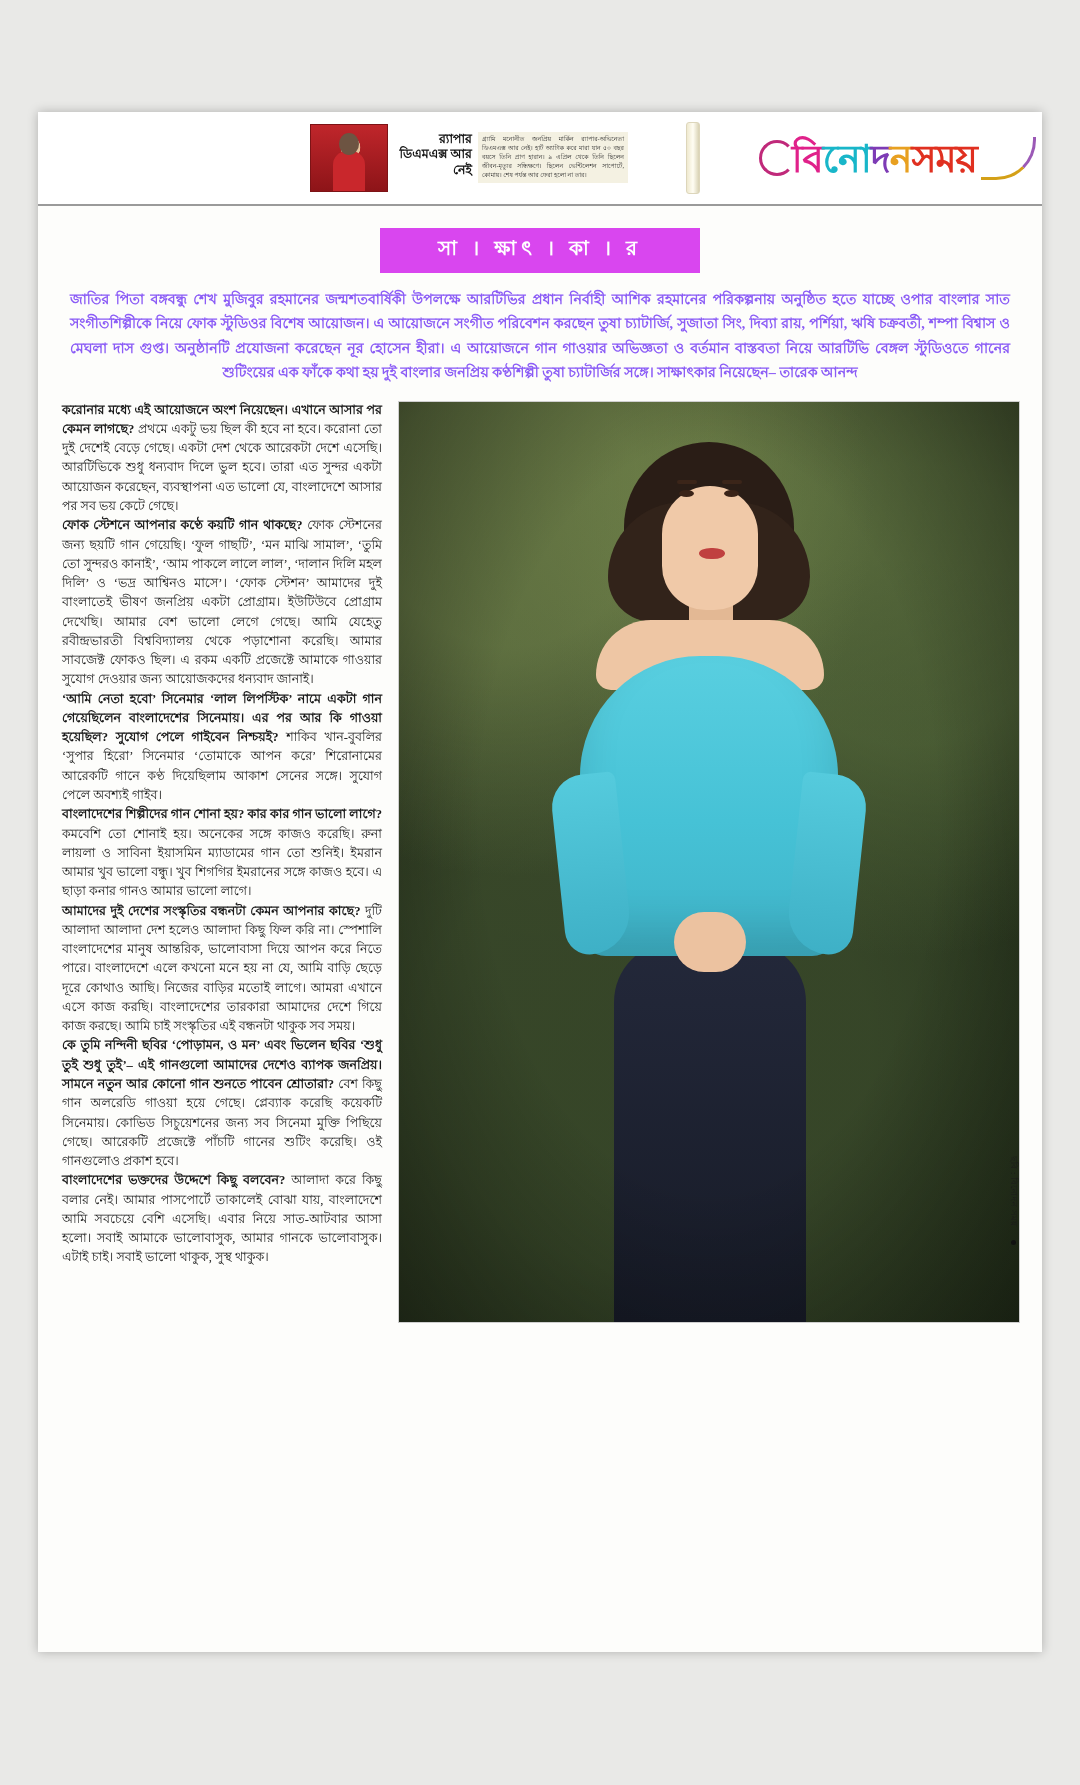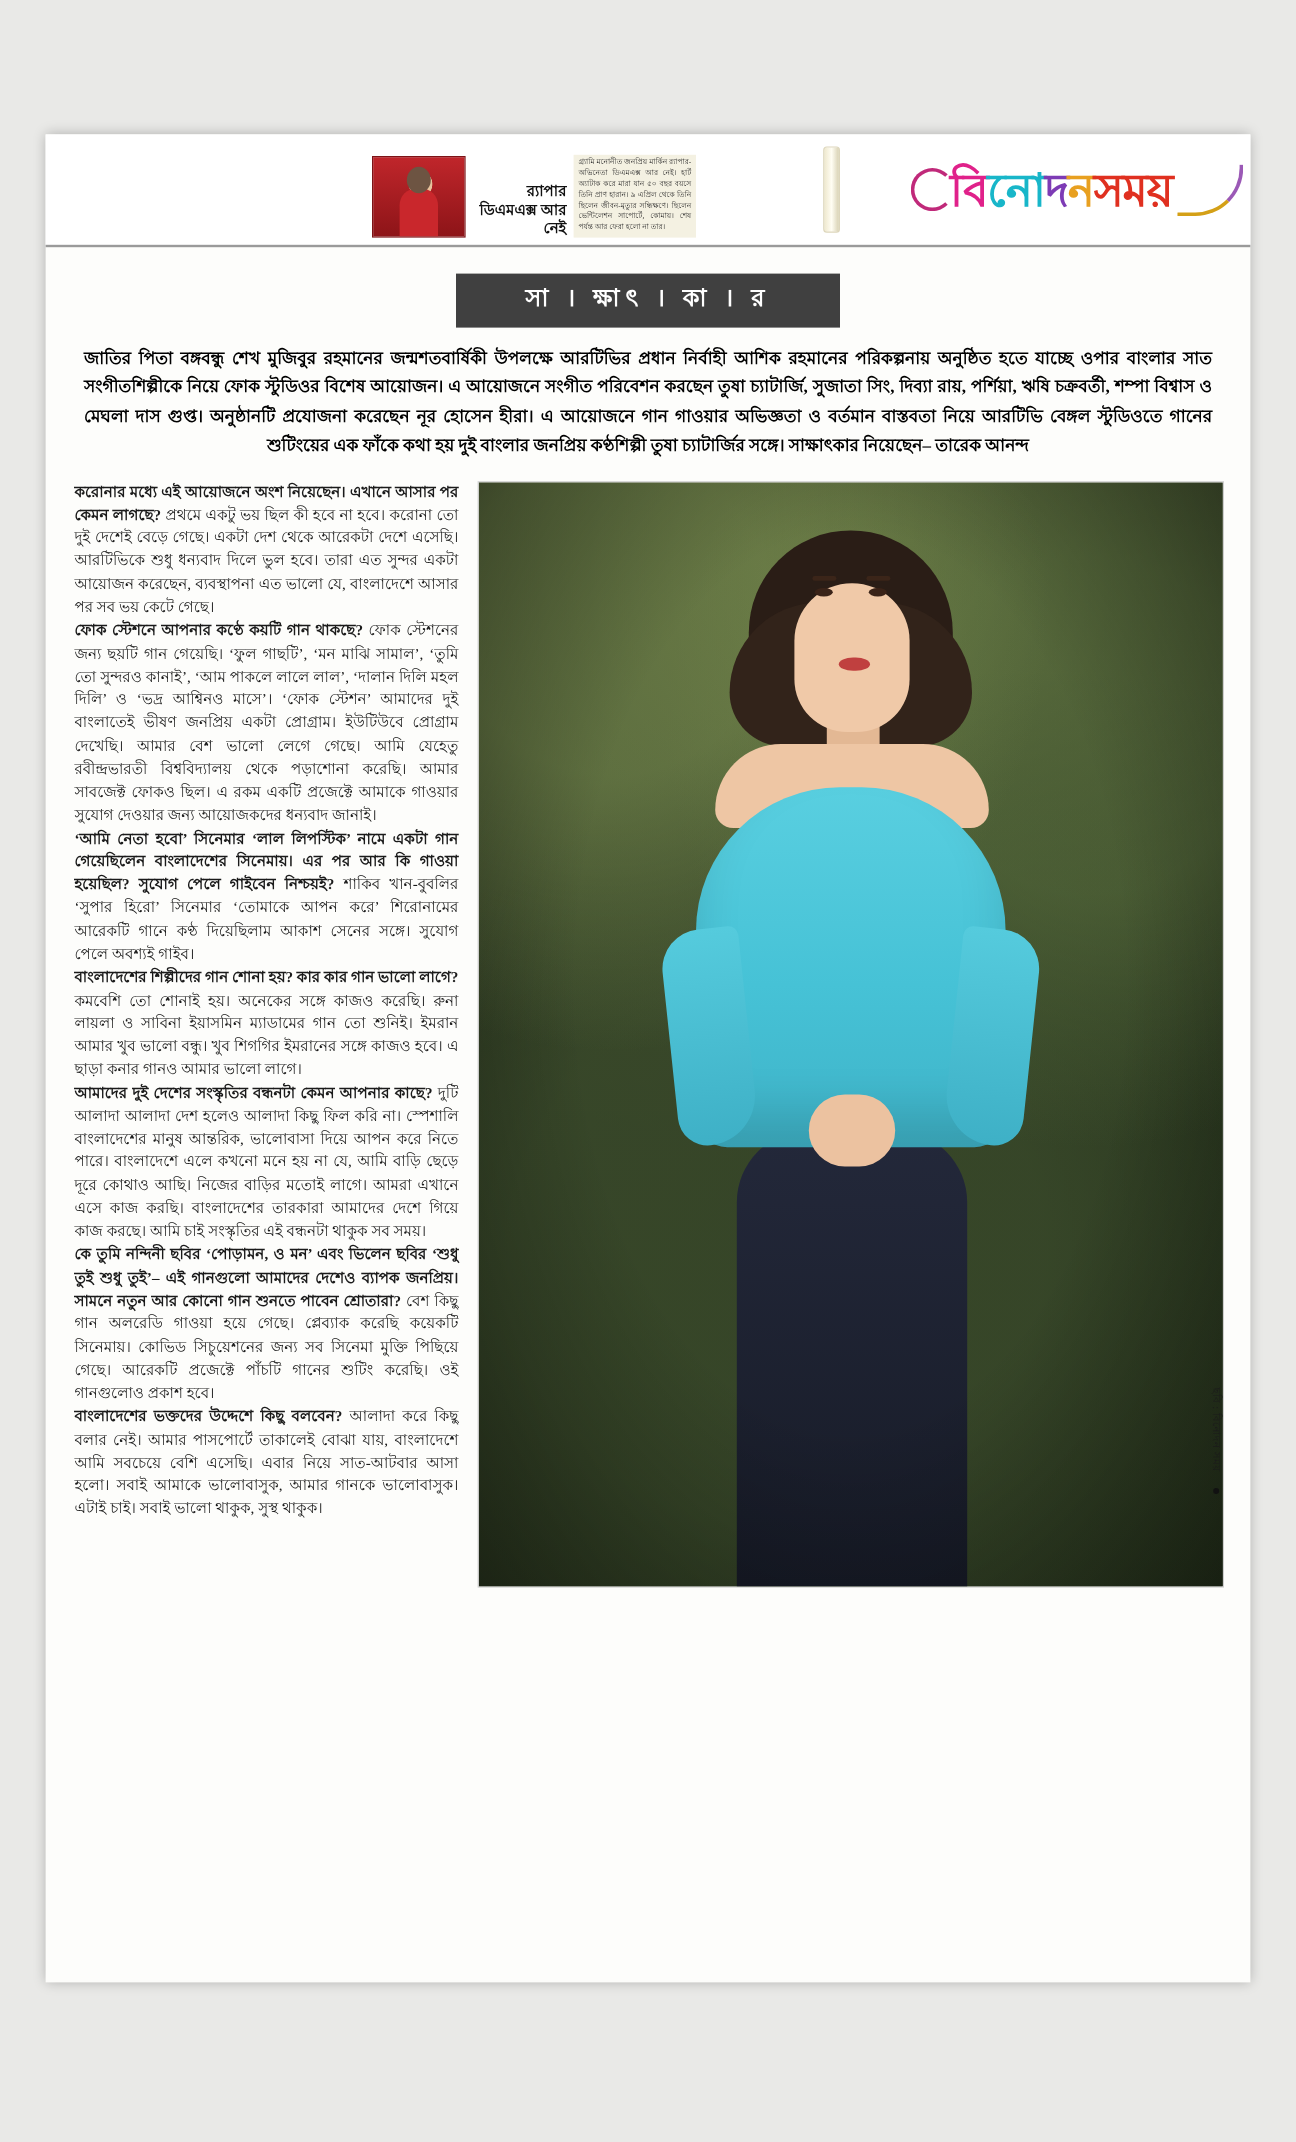--- a/index.html
+++ b/index.html
@@ -59,22 +59,22 @@
     font-size:33px;font-weight:bold;
     margin-left:6px;line-height:.95;
     white-space:nowrap;
   }
   .paper-name .g{color:#1a9c4a;}
   .paper-name .r{color:#d9212c;}
 
   
   .promo{
     position:absolute;left:272px;top:6px;
-    width:270px;height:80px;
-    display:flex;align-items:flex-end;
+    width:318px;height:80px;
+    display:flex;align-items:flex-start;
   }
   .promo-photo{
     width:76px;height:66px;margin-top:6px;
     background:
       radial-gradient(ellipse at 52% 34%, #e8c49d 0 17%, rgba(232,196,157,0) 18%),
       linear-gradient(#c0262b,#8d1418);
     border:1px solid #7d1316;
     position:relative;overflow:hidden;
   }
   .promo-photo:before{
@@ -130,32 +130,32 @@
     border-right:3px solid #9b59b6;
     border-radius:0 0 40px 0;
     margin-left:4px;vertical-align:-8px;
   }
 
   
   .content{padding:0 24px;}
 
   .kicker-wrap{display:flex;justify-content:center;margin-top:22px;}
   .kicker{
-    background:#404040;color:#fff;
+    background:#d946ef;color:#fff;
     font-size:20px;font-weight:bold;
     letter-spacing:5px;
     padding:5px 58px 7px;
     white-space:nowrap;
   }
 
   .intro{
     margin:14px 8px 0;
     font-size:14.2px;line-height:1.72;
     text-align:justify;text-align-last:center;
-    color:#000000;font-weight:bold;
+    color:#8b5cf6;font-weight:bold;
   }
   .intro .byline{white-space:nowrap;}
 
   .headline{
     margin:16px 0 6px;
     text-align:center;
     font-size:59px;font-weight:bold;
     line-height:1.12;
     color:#000;letter-spacing:-1px;
   }

